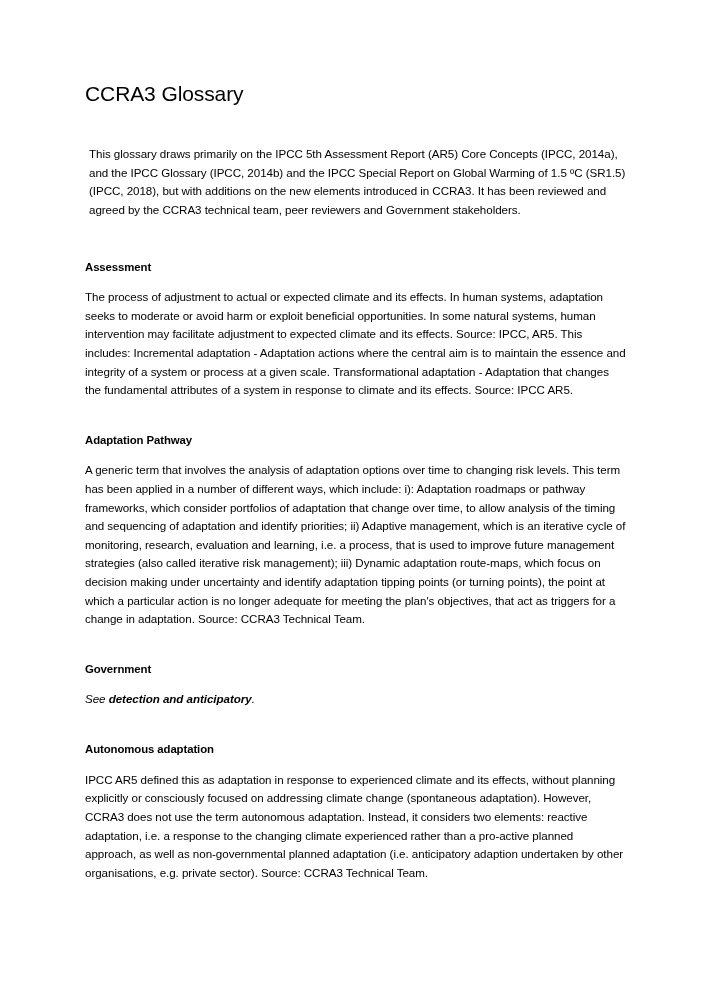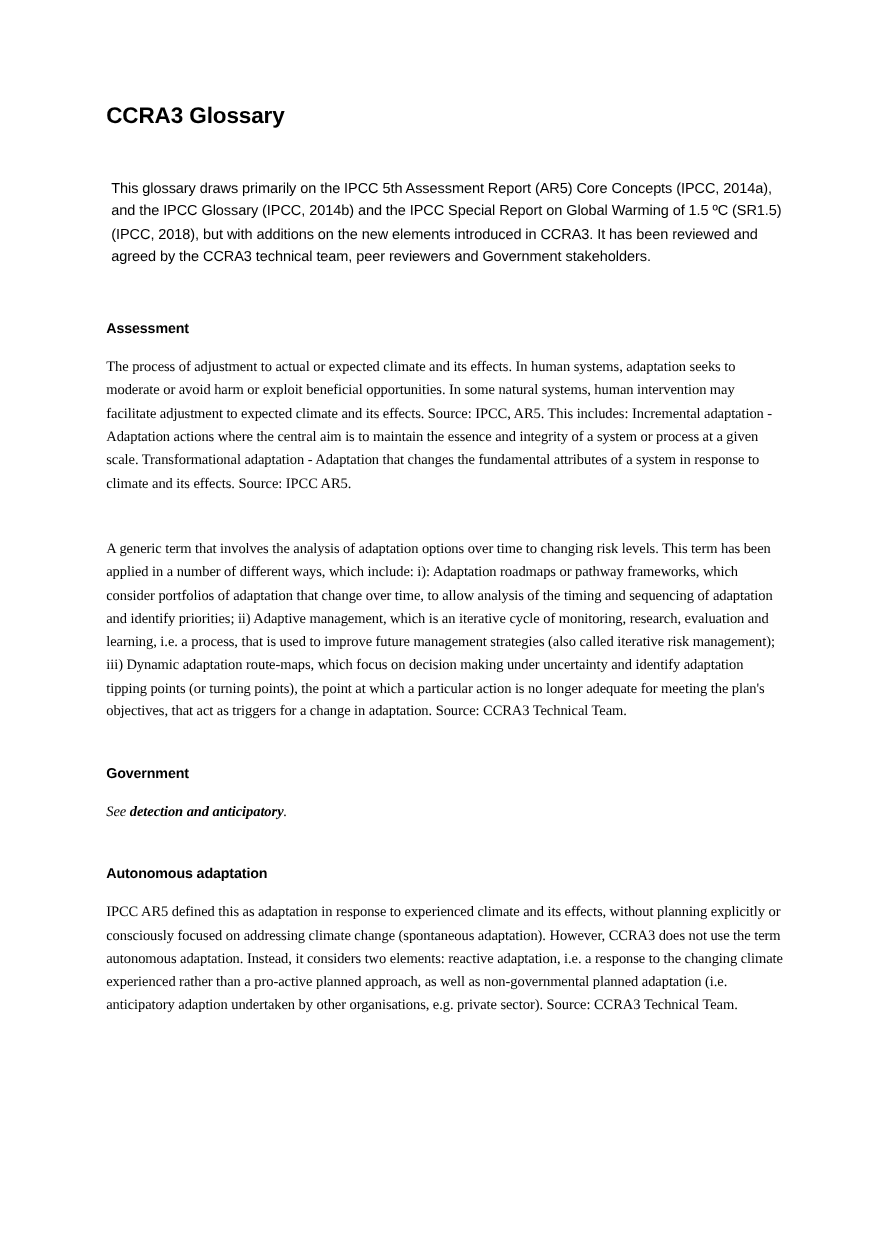--- a/index.html
+++ b/index.html
@@ -23,22 +23,22 @@
     box-sizing: border-box;
     padding: 0;
   }
   .content {
     position: absolute;
     left: 85px;
     top: 82px;
     width: 542px;
   }
   .doc-title {
-    font-size: 18px;
-    font-weight: bold;
+    font-size: 21px;
+    font-weight: normal;
     line-height: 1.15;
     letter-spacing: -0.1px;
     margin: 0 0 39px 0;
   }
   .intro {
     font-size: 11.6px;
     line-height: 18.6px;
     margin: 0 0 41px 4px;
     letter-spacing: -0.05px;
     text-align: left;
@@ -54,21 +54,20 @@
     font-weight: bold;
     line-height: 1.2;
     margin: 0 0 14px 0;
     letter-spacing: -0.1px;
   }
   .term-body {
     font-size: 11.6px;
     line-height: 18.6px;
     margin: 0;
     letter-spacing: -0.05px;
-    font-family: Liberation Serif, serif;
   }
   .term-body.cross-ref {
     font-style: italic;
   }
   .term-body.cross-ref .ref-target {
     font-weight: bold;
     font-style: italic;
   }
 </style>
 </head>
@@ -80,20 +79,21 @@
     <h1 class="doc-title">CCRA3 Glossary</h1>
 
     <p class="intro">This glossary draws primarily on the IPCC 5th Assessment Report (AR5) Core Concepts (IPCC, 2014a), and the IPCC Glossary (IPCC, 2014b) and the IPCC Special Report on Global Warming of 1.5 ºC (SR1.5) (IPCC, 2018), but with additions  on the new elements introduced in CCRA3.  It has been reviewed and agreed by the CCRA3 technical team, peer reviewers and Government stakeholders.</p>
 
     <section class="term-block">
       <h2 class="term-heading">Assessment</h2>
       <p class="term-body">The process of adjustment to actual or expected climate and its effects. In human systems, adaptation seeks to moderate or avoid harm or exploit beneficial opportunities. In some natural systems, human intervention may facilitate adjustment to expected climate and its effects. Source: IPCC, AR5.  This includes: Incremental adaptation - Adaptation actions where the central aim is to maintain the essence and integrity of a system or process at a given scale. Transformational adaptation - Adaptation that changes the fundamental attributes of a system in response to climate and its effects. Source: IPCC AR5.</p>
     </section>
 
     <section class="term-block">
+      <h2 class="term-heading">Adaptation Pathway</h2>
       <p class="term-body">A generic term that involves the analysis of adaptation options over time to changing risk levels. This term has been applied in a number of different ways, which include: i): Adaptation roadmaps or pathway frameworks, which consider portfolios of adaptation that change over time, to allow analysis of the timing and sequencing of adaptation and identify priorities; ii) Adaptive management, which is an iterative cycle of monitoring, research, evaluation and learning, i.e. a process, that is used to improve future management strategies (also called iterative risk management); iii) Dynamic adaptation route-maps, which focus on decision making under uncertainty and identify adaptation tipping points (or turning points), the point at which a particular action is no longer adequate for meeting the plan's objectives, that act as triggers for a change in adaptation.  Source: CCRA3 Technical Team.</p>
     </section>
 
     <section class="term-block">
     </section>
 
     <section class="term-block">
       <h2 class="term-heading">Government</h2>
       <p class="term-body cross-ref"><span>See </span><span class="ref-target">detection and anticipatory</span><span>.</span></p>
     </section>

